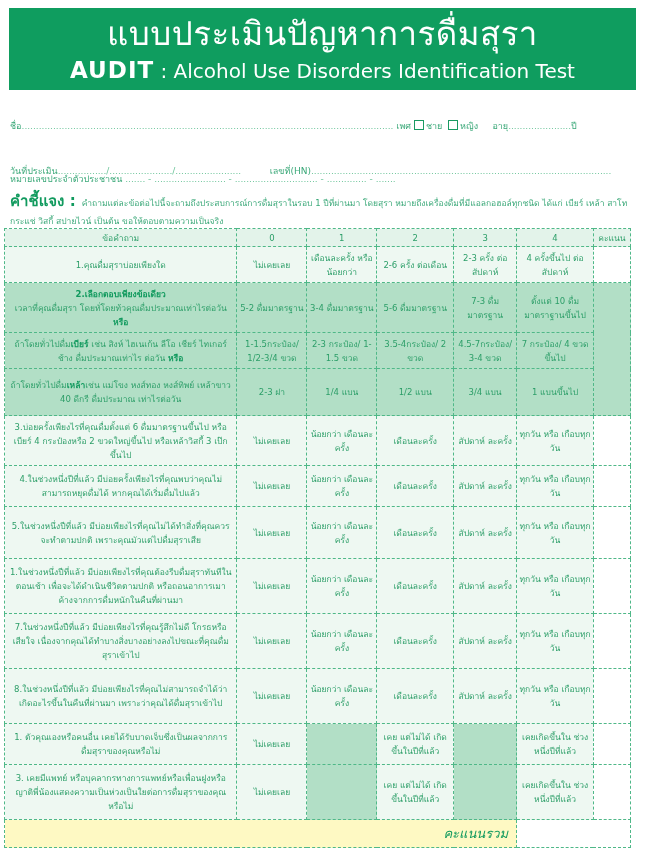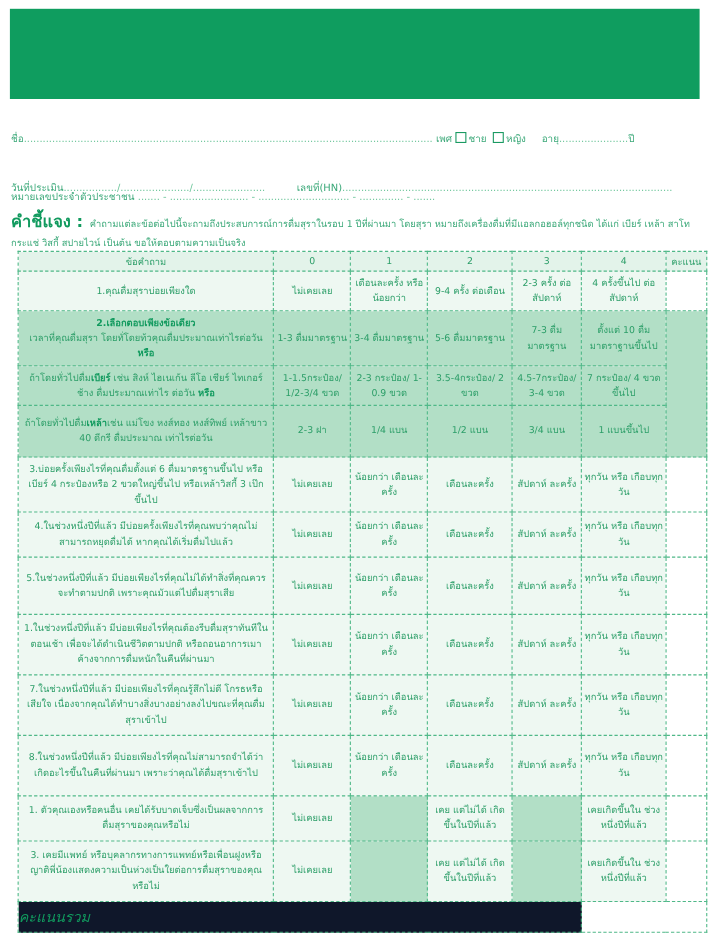--- a/index.html
+++ b/index.html
@@ -15,40 +15,45 @@
   .banner .en-title b { font-size: 23px; font-weight: bold; letter-spacing: 1px; }
 
   .info { position: absolute; left: 10px; width: 626px; font-size: 9px; color: #3aa878; white-space: nowrap; }
   .info .dots { color: #6cc59a; }
   .checkbox { display: inline-block; width: 10px; height: 10px; border: 1px solid #1a9a62; vertical-align: -1px; margin-right: 2px; }
 
   .instr { position: absolute; left: 10px; top: 192px; width: 626px; font-size: 8.5px; color: #3aa878; line-height: 18px; }
   .instr .label { font-size: 15px; font-weight: bold; color: #119a5e; margin-right: 6px; }
 
   table.audit {
-    position: absolute; left: 16px; top: 228px; width: 627px;
+    position: absolute; left: 4px; top: 228px; width: 627px;
     border-collapse: collapse; font-size: 8.5px; color: #2c9e68;
   }
   table.audit td, table.audit th {
     border: 1px dashed #4fb888; vertical-align: middle; font-weight: normal;
   }
   table.audit th { background: #e3f3ea; height: 18px; text-align: center; }
   table.audit td.q { text-align: center; padding: 2px 4px; line-height: 14px; }
   table.audit td.c { text-align: center; line-height: 14px; padding: 2px 2px; }
   .row-light td.q, .row-light td.c { background: #eef8f2; }
   .row-dark td { background: #b2dfc6; }
   td.score { background: #ffffff !important; }
   td.shaded { background: #b2dfc6 !important; }
-  .total-label { text-align: left; padding-right: 8px !important; font-size: 13px; font-weight: bold; font-style: italic; color: #119a5e; background: #0f172a; }
+  .total-label { text-align: right; padding-right: 8px !important; font-size: 13px; font-weight: bold; font-style: italic; color: #119a5e; background: #fef9c3; }
   b.em { color: #119a5e; }
 </style>
 </head>
 <body>
 
 <div class="banner">
+  <div class="th-title">แบบประเมินปัญหาการดื่มสุรา</div>
+  <div class="en-title">
+    <b>AUDIT</b>
+    <span>: Alcohol Use Disorders Identification Test</span>
+  </div>
 </div>
 
 <div class="info" style="top:119px;">
   <span>ชื่อ</span><span class="dots">..................................................................................................................................</span>
   <span>เพศ</span>
   <span class="checkbox"></span><span>ชาย</span>
   &nbsp;<span class="checkbox"></span><span>หญิง</span>
   &nbsp;&nbsp;&nbsp;&nbsp;<span>อายุ</span><span class="dots">......................</span><span>ปี</span>
 </div>
 
@@ -83,44 +88,44 @@
     <th>2</th>
     <th>3</th>
     <th>4</th>
     <th>คะแนน</th>
   </tr>
 
   <tr class="row-light" style="height:36px">
     <td class="q">1.คุณดื่มสุราบ่อยเพียงใด</td>
     <td class="c">ไม่เคยเลย</td>
     <td class="c">เดือนละครั้ง หรือน้อยกว่า</td>
-    <td class="c">9-4 ครั้ง ต่อเดือน</td>
+    <td class="c">2-6 ครั้ง ต่อเดือน</td>
     <td class="c">2-3 ครั้ง ต่อสัปดาห์</td>
     <td class="c">4 ครั้งขึ้นไป ต่อสัปดาห์</td>
     <td class="score"></td>
   </tr>
 
   <tr class="row-dark" style="height:50px">
     <td class="q">
       <b class="em">2.เลือกตอบเพียงข้อเดียว</b><br>
       <span>เวลาที่คุณดื่มสุรา โดยทั่โดยท้วคุณดื่มประมาณเท่าไรต่อวัน</span> <b class="em">หรือ</b>
     </td>
-    <td class="c">1-3 ดื่มมาตรฐาน</td>
+    <td class="c">5-2 ดื่มมาตรฐาน</td>
     <td class="c">3-4 ดื่มมาตรฐาน</td>
     <td class="c">5-6 ดื่มมาตรฐาน</td>
     <td class="c">7-3 ดื่มมาตรฐาน</td>
     <td class="c">ตั้งแต่ 10 ดื่ม มาตราฐานขึ้นไป</td>
     <td class="shaded" rowspan="3"></td>
   </tr>
   <tr class="row-dark" style="height:36px">
     <td class="q">
       <span>ถ้าโดยทั่วไปดื่ม</span><b class="em">เบียร์</b><span> เช่น สิงห์ ไฮเนเก้น ลีโอ เชียร์ ไทเกอร์ ช้าง ดื่มประมาณเท่าไร ต่อวัน </span><b class="em">หรือ</b>
     </td>
     <td class="c">1-1.5กระป๋อง/ 1/2-3/4 ขวด</td>
-    <td class="c">2-3 กระป๋อง/ 1-0.9 ขวด</td>
+    <td class="c">2-3 กระป๋อง/ 1-1.5 ขวด</td>
     <td class="c">3.5-4กระป๋อง/ 2 ขวด</td>
     <td class="c">4.5-7กระป๋อง/ 3-4 ขวด</td>
     <td class="c">7 กระป๋อง/ 4 ขวดขึ้นไป</td>
   </tr>
   <tr class="row-dark" style="height:47px">
     <td class="q">
       <span>ถ้าโดยทั่วไปดื่ม</span><b class="em">เหล้า</b><span>เช่น แม่โขง หงส์ทอง หงส์ทิพย์ เหล้าขาว 40 ดีกรี ดื่มประมาณ เท่าไรต่อวัน</span>
     </td>
     <td class="c">2-3 ฝา</td>
     <td class="c">1/4 แบน</td>

